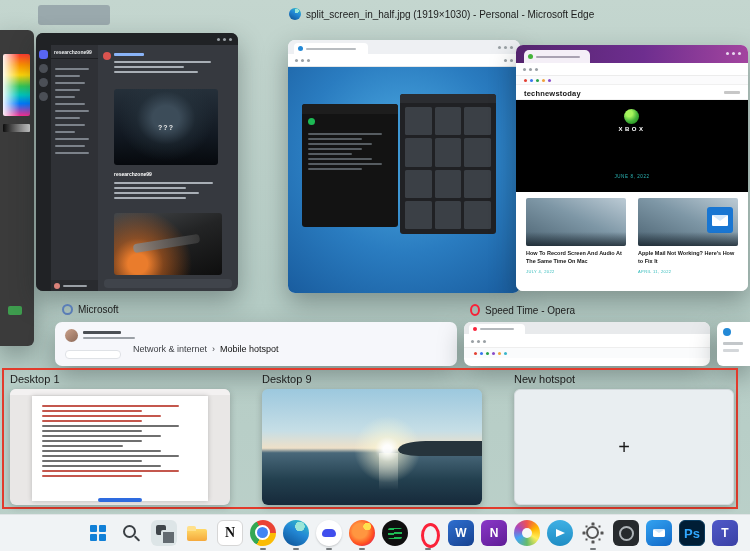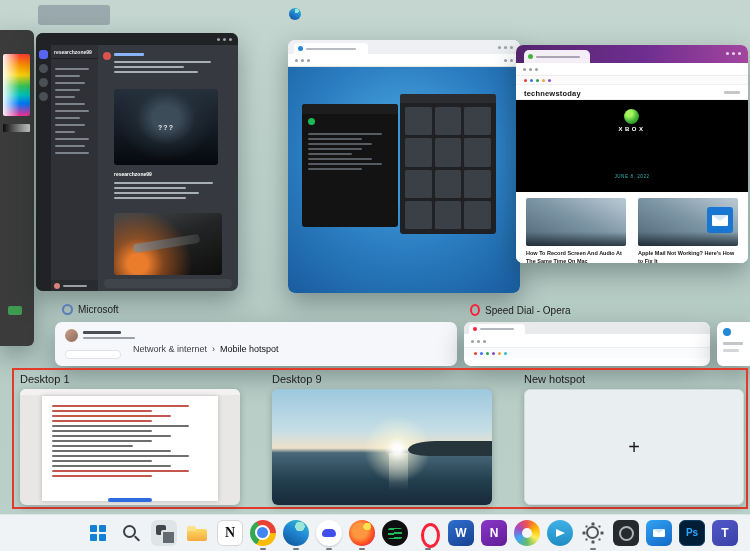--- a/index.html
+++ b/index.html
@@ -51,21 +51,21 @@
   #eg-content{left:0;top:27px;width:100%;height:226px;background:radial-gradient(circle at 50% 38%,#3e97d4 0 25%,#2a7cc0 55%,#195c9e 100%)}
   #eg-mini-left{left:14px;top:37px;width:96px;height:123px;background:#131313;border-radius:3px;overflow:hidden}
   #eg-mini-left .hd{position:absolute;left:0;top:0;width:100%;height:10px;background:#1d1d1d}
   .mini-lines{--bar:#565c61;padding:14px 6px 0}
   #eg-mini-right{left:112px;top:27px;width:96px;height:140px;background:#202124;border-radius:3px;overflow:hidden}
   #eg-mini-right .hd{position:absolute;left:0;top:0;width:100%;height:9px;background:#2b2d31}
   .grid{position:absolute;left:5px;top:13px;right:5px;bottom:5px;display:grid;grid-template-columns:repeat(3,1fr);grid-auto-rows:1fr;gap:3px}
   .grid .cell{background:#3b4046;border-radius:1.5px}
 
   
-  #win-tech{left:516px;top:45px;width:232px;height:218px;background:#fff}
+  #win-tech{left:516px;top:45px;width:232px;height:246px;background:#fff}
   #tn-titlebar{left:0;top:0;width:100%;height:18px;background:linear-gradient(90deg,#54246e 0%,#6e2e8f 55%,#a3459f 100%)}
   #tn-tab{left:8px;top:5px;width:66px;height:13px;background:#f4eff7;border-radius:5px 5px 0 0}
   #tn-toolbar{left:0;top:18px;width:100%;height:13px;background:#fff;border-bottom:1px solid #ececec}
   #tn-url{left:40px;top:20.5px;width:130px;height:8px;background:#f1f3f4;border-radius:4px;font-size:5px;color:#6b6f73;line-height:8px;padding-left:5px;overflow:hidden;white-space:nowrap}
   #tn-bm{left:0;top:31px;width:100%;height:9px;background:#fbfbfc;border-bottom:1px solid #f0f0f0}
   #tn-content{left:0;top:40px;width:100%;height:206px;background:#fff}
   #tn-header{left:0;top:0;width:100%;height:15px;background:#fff;border-bottom:1px solid #f2f2f2}
   #tn-logo{left:8px;top:4px;font-size:7.5px;font-weight:700;color:#141414;letter-spacing:.2px}
   #tn-hero{left:0;top:15px;width:100%;height:92px;background:#000;overflow:hidden}
   #tn-sphere{left:50%;top:9px;width:15px;height:15px;margin-left:-8px;border-radius:50%;background:radial-gradient(circle at 35% 30%,#a6f45c 0 22%,#45b33a 55%,#0e7a0e 100%)}
@@ -98,21 +98,21 @@
   
   #win-colorpicker{left:0;top:30px;width:34px;height:316px;background:#3b3b3b;border-radius:0 6px 6px 0}
   #cp-rainbow{left:3px;top:24px;width:27px;height:62px;border-radius:2px;
     background:linear-gradient(90deg,rgba(255,255,255,.92),rgba(255,255,255,0) 62%),
     linear-gradient(180deg,#ff3b30 0%,#ff9500 18%,#ffd60a 34%,#34c759 52%,#00c7be 66%,#007aff 80%,#ff2d92 100%)}
   #cp-gray{left:3px;top:94px;width:27px;height:8px;border-radius:1px;background:linear-gradient(90deg,#0c0c0c,#cfcfcf)}
   #cp-green{left:8px;top:276px;width:14px;height:9px;border-radius:2px;background:#3fae52;opacity:.85}
   #win-partial-right{left:717px;top:322px;width:33px;height:44px;background:#fff;border-radius:6px 0 0 6px}
 
   
-  #desktops-region{position:absolute;left:12px;top:368px;width:736px;height:141px;border:2px solid #e23b2c}
+  #desktops-region{position:absolute;left:2px;top:368px;width:736px;height:141px;border:2px solid #e23b2c}
   .dlabel{position:absolute;top:3px;font-size:11px;font-weight:500;color:#1b1b1b}
   .dtile{position:absolute;top:19px;width:220px;height:116px;border-radius:6px;overflow:hidden;box-shadow:0 2px 7px rgba(0,0,0,.22)}
   #d1-tile{background:#e9e7e6}
   #d1-doc{position:absolute;left:22px;top:7px;right:22px;bottom:4px;background:#fff;box-shadow:0 0 5px rgba(0,0,0,.2);padding:6px 10px 0}
   .doc-red{--bar:#c4574d}
   .doc-red .bar{height:2px;margin:3px 0}
   .doc-gray{--bar:#6f6f6f}
   .doc-gray .bar{height:2px;margin:3px 0}
   #d1-scroll{position:absolute;left:50%;bottom:3px;width:44px;height:4px;margin-left:-22px;background:#2e6bdf;border-radius:2px}
   #d2-tile{background:
@@ -158,33 +158,34 @@
   .ic-telegram{border-radius:50%;background:linear-gradient(#3fb0e4,#1f8dc4)}
   .ic-telegram::after{content:"";position:absolute;left:9px;top:9px;width:0;height:0;border-left:9px solid #fff;border-top:4px solid transparent;border-bottom:4px solid transparent}
   .ic-settings::before{content:"";position:absolute;left:6px;top:6px;width:9px;height:9px;border:2.5px solid #555;border-radius:50%}
   .ic-settings::after{content:"";position:absolute;left:11px;top:11px;width:4px;height:4px;border-radius:1px;box-shadow:0 -9px 0 -.5px #555,0 9px 0 -.5px #555,-9px 0 0 -.5px #555,9px 0 0 -.5px #555,6.5px -6.5px 0 -1px #555,-6.5px 6.5px 0 -1px #555,6.5px 6.5px 0 -1px #555,-6.5px -6.5px 0 -1px #555}
   .ic-camera{background:#262a2d}
   .ic-camera::after{content:"";position:absolute;left:6px;top:6px;width:11px;height:11px;border-radius:50%;border:2.5px solid #aeb4b8}
   .ic-mail{background:linear-gradient(150deg,#33a3f1,#1168c7)}
   .ic-mail::after{content:"";position:absolute;left:7px;top:9px;width:12px;height:8px;background:#fff;border-radius:1.5px}
   .ic-mail::before{content:"";position:absolute;left:7px;top:9px;border-left:6px solid transparent;border-right:6px solid transparent;border-top:4.5px solid #cfe6fb;z-index:1}
   .ic-photoshop{background:#001e36;border:1px solid #0a3c60}
-  .ic-photoshop .glyph{font-size:10px;color:#31a8ff}
+  .ic-photoshop .glyph{font-size:13px;color:#31a8ff}
   .ic-teams{background:linear-gradient(150deg,#5059c9,#3a41a5)}
   .ic-teams .glyph{font-size:12px}
 </style>
 </head>
 <body>
 
 <div id="screen">
 
   <div class="a" style="left:38px;top:5px;width:72px;height:20px;background:#9aa9ad;border-radius:3px"></div>
 
   <div class="wlabel" style="left:289px;top:8px">
     <span class="mini-edge"></span>
+    <span>split_screen_in_half.jpg (1919×1030) - Personal - Microsoft Edge</span>
   </div>
 
   <div class="win" id="win-colorpicker">
     <div class="a" id="cp-rainbow"></div>
     <div class="a" id="cp-gray"></div>
     <div class="a" id="cp-green"></div>
   </div>
 
   <div class="win" id="win-discord">
     <div class="a" id="dc-title">
@@ -369,21 +370,21 @@
     <div class="a" style="left:10px;top:28px;width:56px;height:9px;background:#fff;border:1px solid #dfe2e6;border-radius:4px"></div>
     <div class="a" id="st-crumb">
       <span>Network &amp; internet</span>
       <span>›</span>
       <span class="pg">Mobile hotspot</span>
     </div>
   </div>
 
   <div class="wlabel" style="left:470px;top:304px">
     <span class="mini-opera"></span>
-    <span>Speed Dial - Opera</span>
+    <span>Speed Time - Opera</span>
   </div>
   <div class="win" id="win-opera">
     <div class="a" id="op-tabstrip">
       <div class="a" id="op-tab">
         <div class="a" style="left:4px;top:3px;width:4px;height:4px;border-radius:50%;background:#fb2239"></div>
         <div class="a" style="left:11px;top:4px;width:34px;height:2px;background:#b5b9bd;border-radius:1px"></div>
       </div>
     </div>
     <div class="a" id="op-toolbar">
       <div class="dots a" style="left:7px;top:5.5px">

